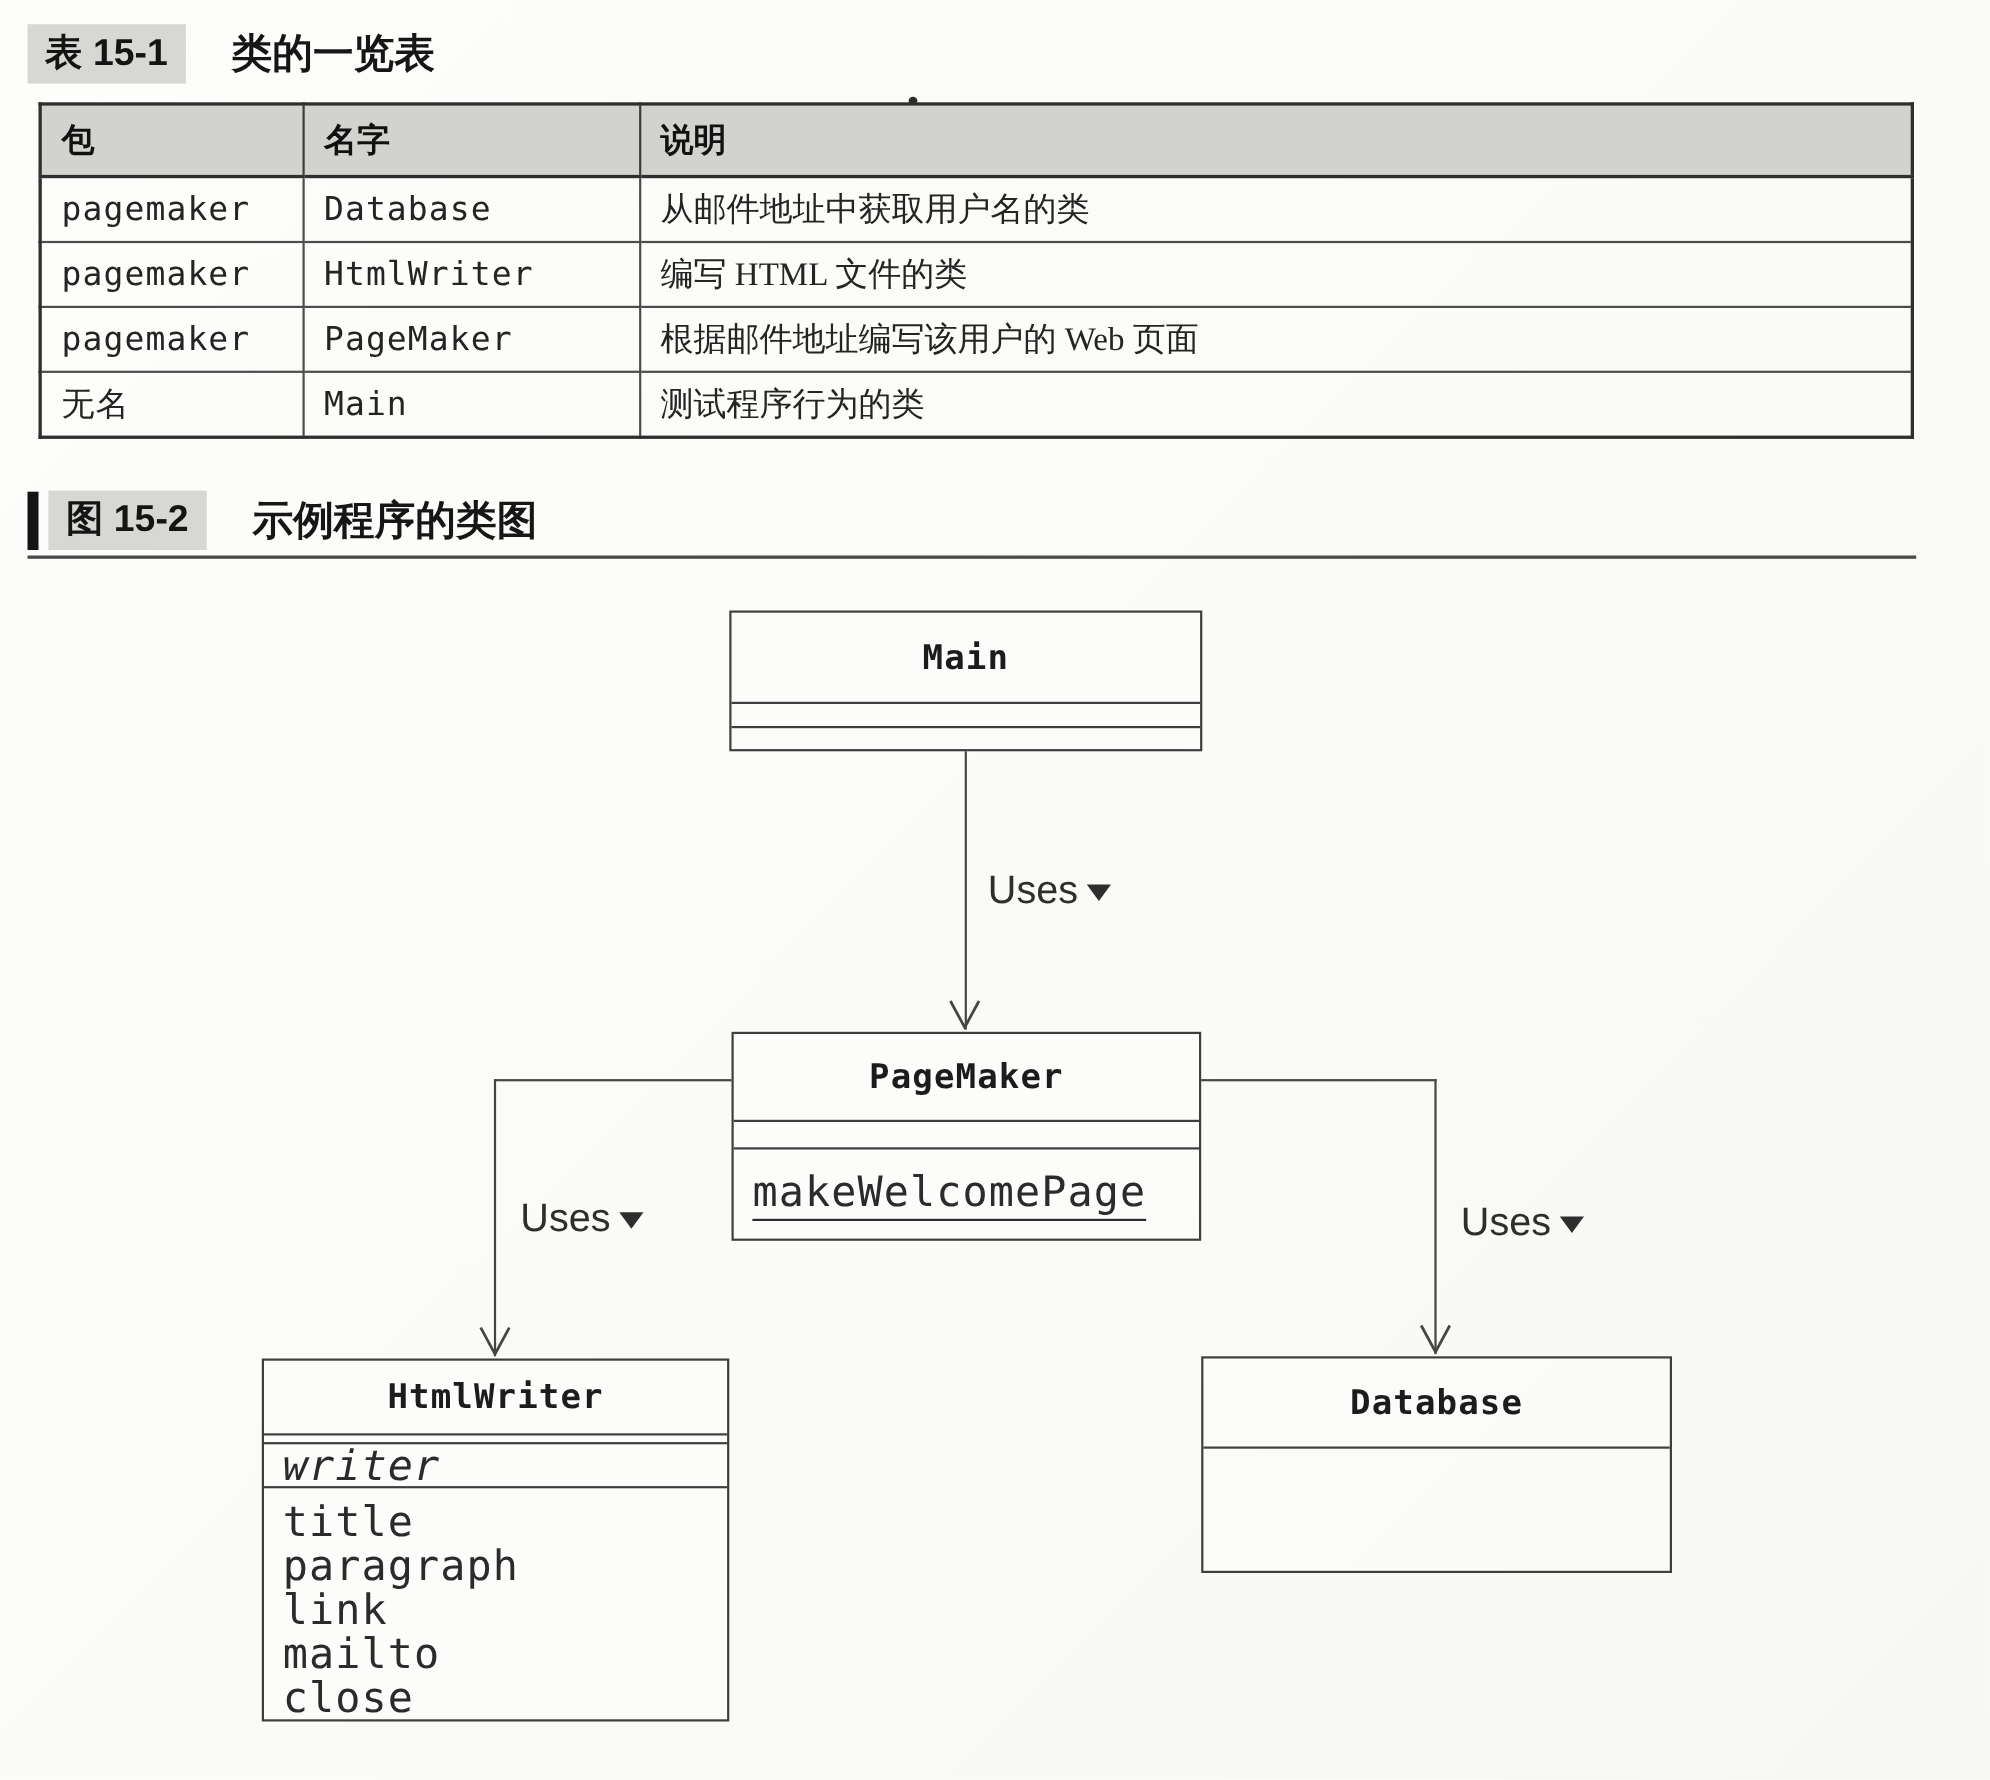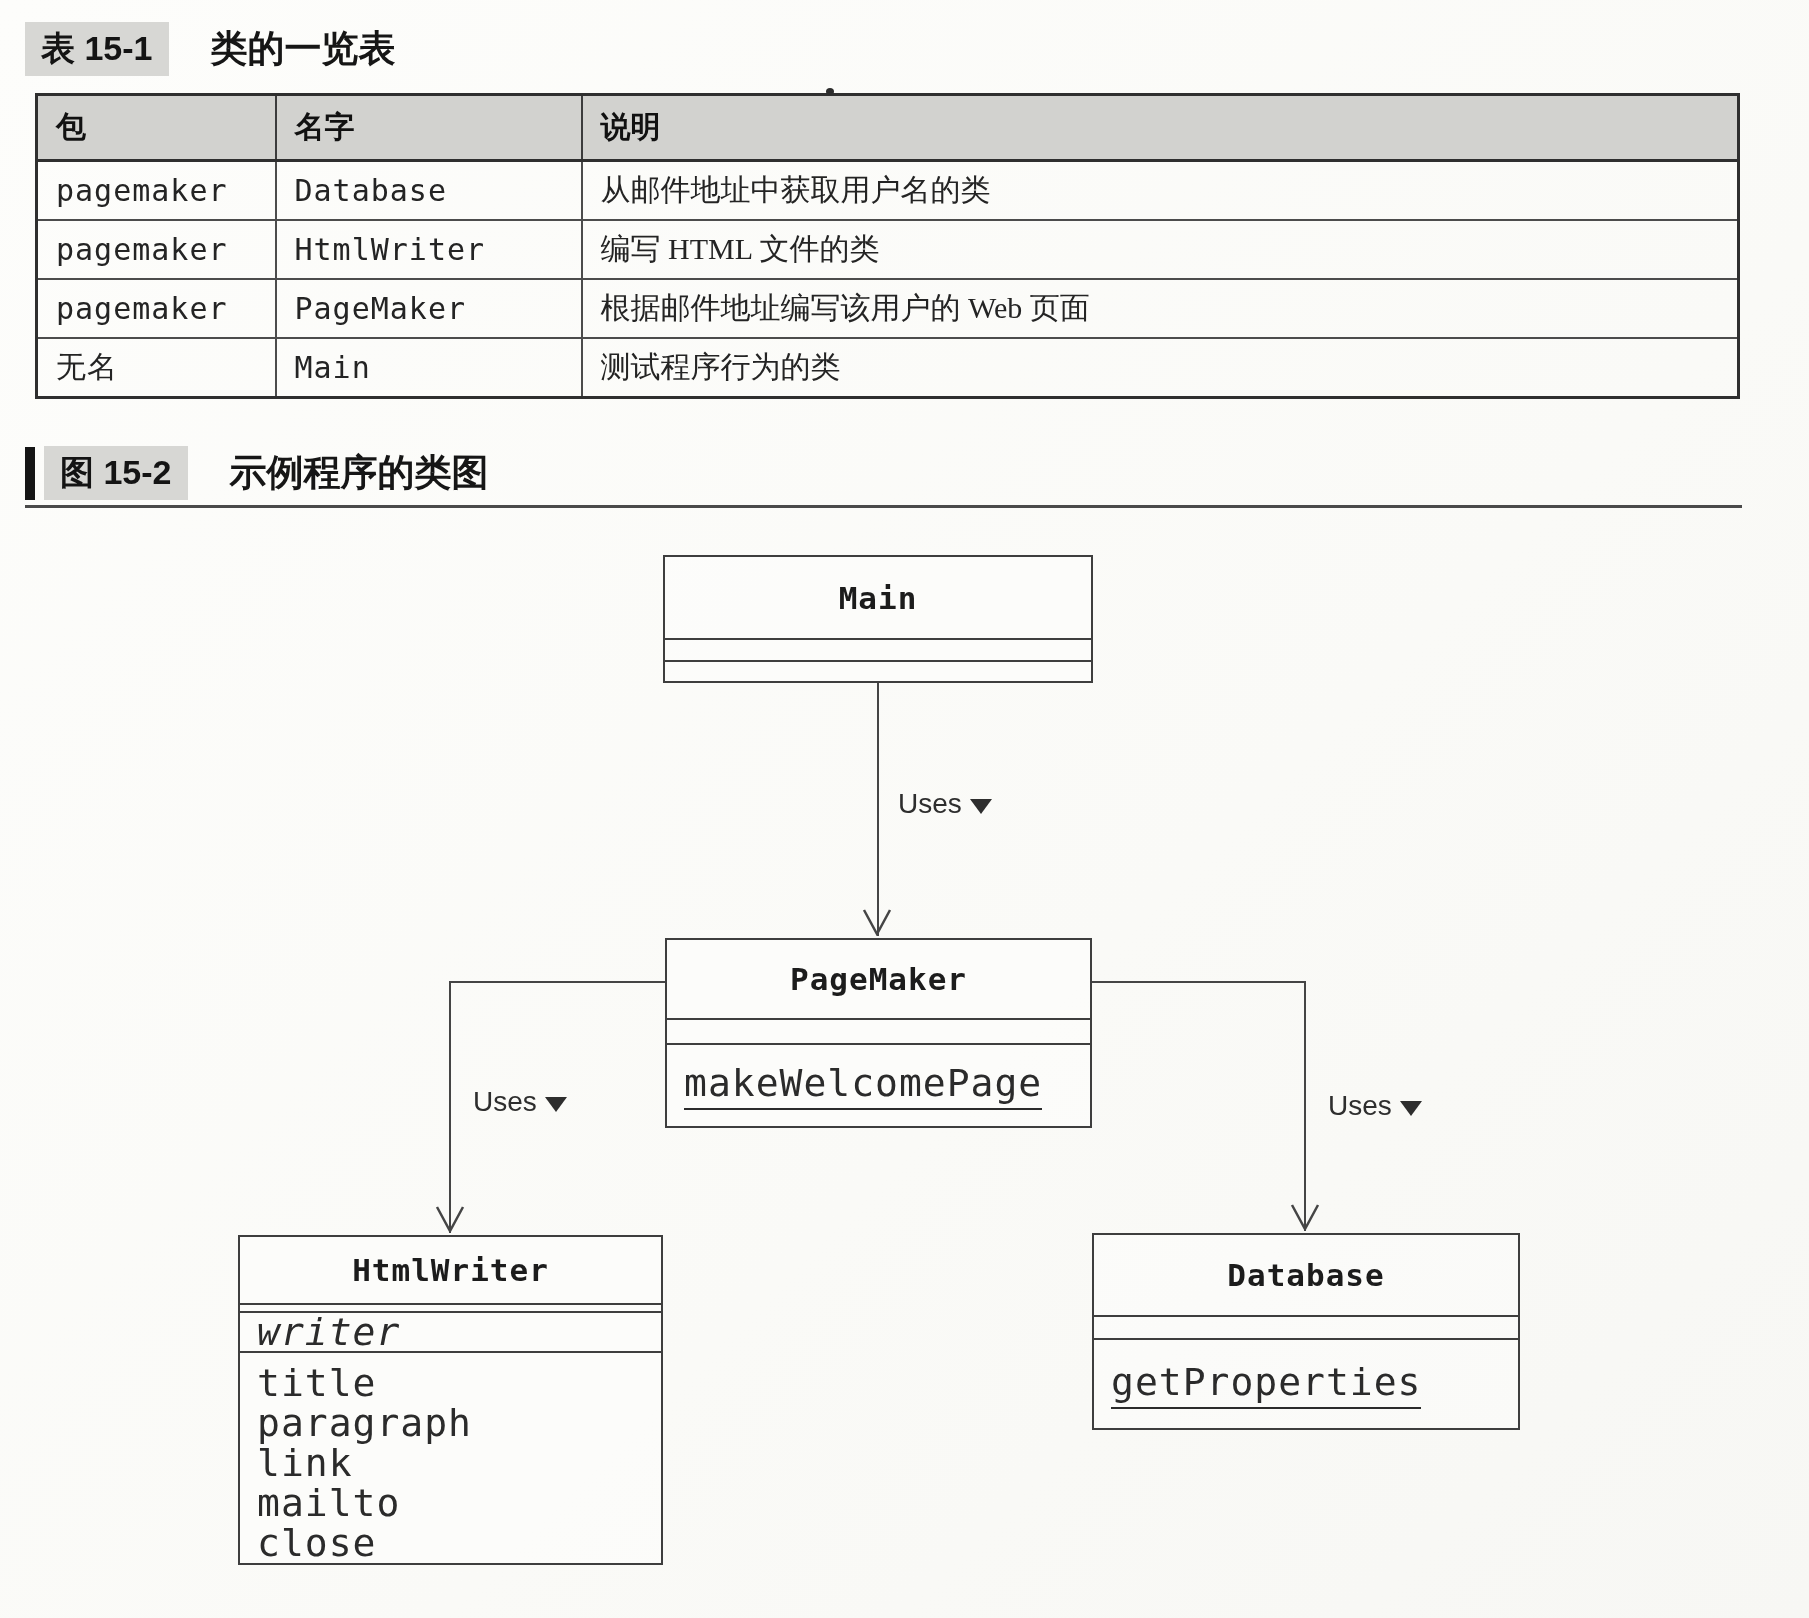--- a/index.html
+++ b/index.html
@@ -54,21 +54,21 @@
   .uml-underline{border-bottom:2px solid #2b2b2b;padding-bottom:3px;}
   .pad-row{display:flex;align-items:center;padding-left:17px;}
   .methods-list{padding:10px 16px 0 17px;line-height:40px;}
   
   .hline,.vline{position:absolute;background:#454545;}
   .hline{height:2px;}
   .vline{width:2px;}
   .arrowhead{position:absolute;}
   .uses{
     position:absolute;display:flex;align-items:center;gap:8px;
-    font-size:28px;color:#2e2e2e;font-family:"Liberation Sans",sans-serif;
+    font-size:36px;color:#2e2e2e;font-family:"Liberation Sans",sans-serif;
   }
   .tri-down{
     width:0;height:0;border-left:11px solid transparent;border-right:11px solid transparent;
     border-top:15px solid #2e2e2e;margin-top:5px;
   }
 </style>
 </head>
 <body>
 
 <div class="page">
@@ -177,18 +177,15 @@
       <div class="uml-member">paragraph</div>
       <div class="uml-member">link</div>
       <div class="uml-member">mailto</div>
       <div class="uml-member">close</div>
     </div>
   </div>
 
   <div class="uml-class" style="left:1092px;top:1233px;width:428px;height:197px;">
     <div class="uml-name" style="height:80px;">Database</div>
     <div class="uml-sep" style="height:21px;"></div>
-    <div class="uml-sep pad-row" style="flex:1;">
-      <span class="uml-member uml-underline">getProperties</span>
-    </div>
   </div>
 
 </div>
 
 </body></html>

